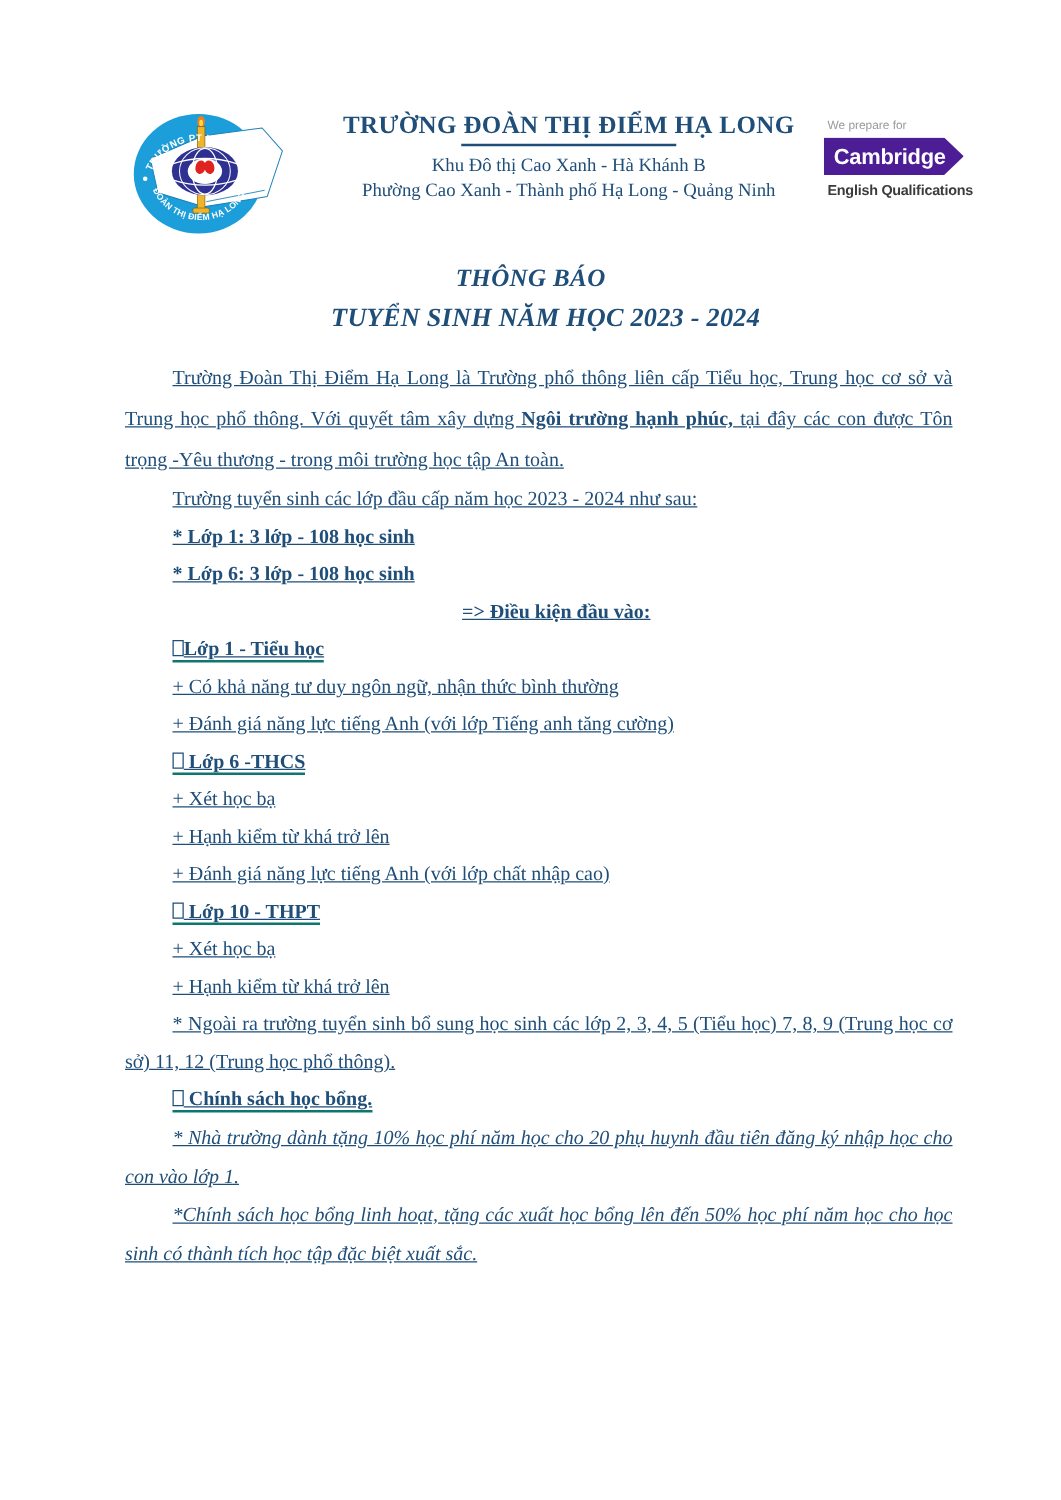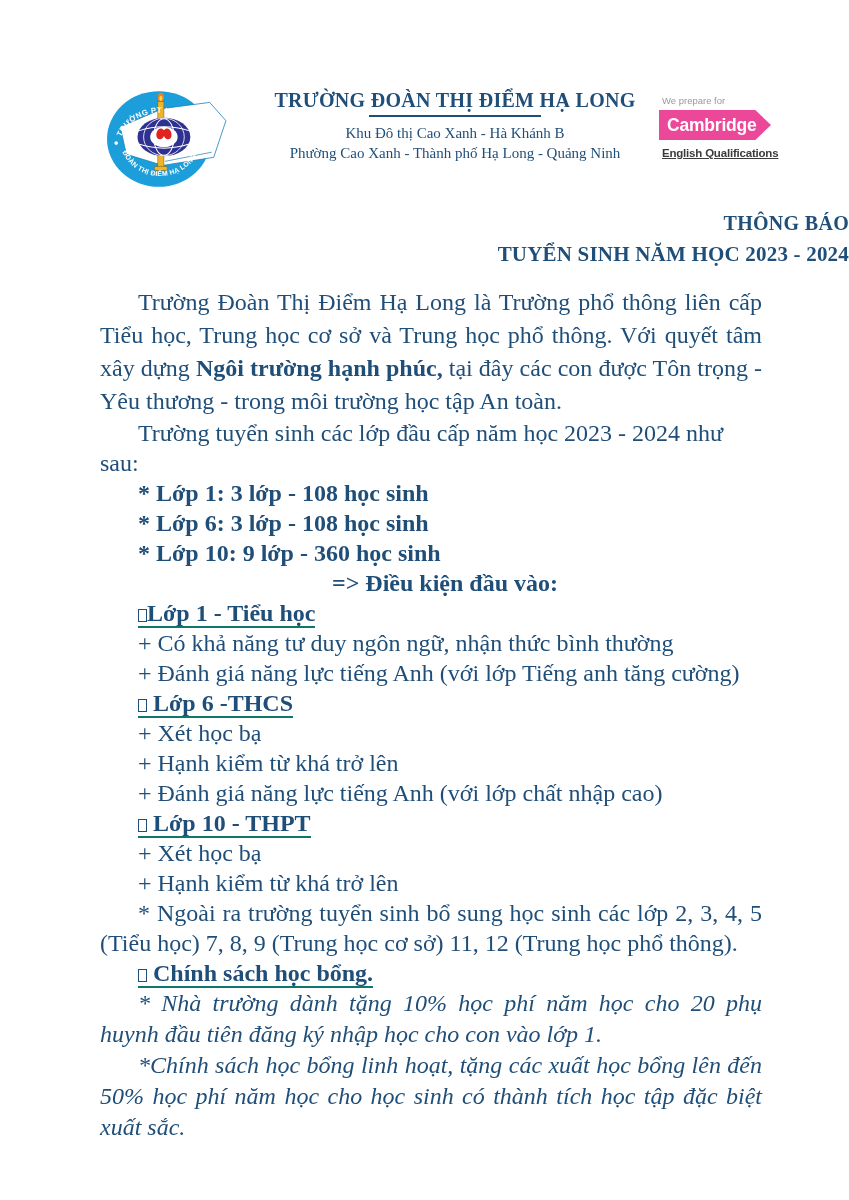--- a/index.html
+++ b/index.html
@@ -9,33 +9,33 @@
   
   .logo-svg{position:absolute;left:106px;top:90px;width:124px;height:98px;}
   .head-center{position:absolute;left:238px;top:88px;width:434px;text-align:center;}
   .school-name{font-size:20px;font-weight:bold;letter-spacing:.3px;line-height:24px;}
   .name-rule{width:172px;height:2px;background:#1f4e79;margin:3px auto 6px;}
   .addr{font-size:15px;line-height:20px;}
 
   .cambridge{position:absolute;left:659px;top:95px;width:130px;
              font-family:"Liberation Sans","DejaVu Sans",sans-serif;}
   .cam-tagline{font-size:9.5px;color:#999999;margin:0 0 4px 3px;}
-  .cam-badge{width:112px;height:30px;background:#ec4899;color:#fff;
+  .cam-badge{width:112px;height:30px;background:#4c1d95;color:#fff;
              clip-path:polygon(0 0,86% 0,100% 50%,86% 100%,0 100%);
              font-weight:bold;font-size:17.5px;line-height:30px;padding-left:8px;
              box-sizing:border-box;letter-spacing:-.2px;}
-  .cam-sub{font-size:11.5px;font-weight:bold;color:#3b3b3a;margin:7px 0 0 3px;letter-spacing:-.2px;text-decoration:underline;}
+  .cam-sub{font-size:11.5px;font-weight:bold;color:#3b3b3a;margin:7px 0 0 3px;letter-spacing:-.2px;}
 
   
-  .title-block{position:absolute;left:0;top:208px;width:849px;text-align:right;font-weight:bold;}
+  .title-block{position:absolute;left:0;top:208px;width:849px;text-align:center;font-weight:bold;font-style:italic;}
   .title-1{font-size:20px;line-height:30px;letter-spacing:.3px;}
   .title-2{font-size:21px;line-height:32px;letter-spacing:.2px;margin-left:24px;}
 
   
-  .doc-body{position:absolute;left:100px;top:286px;width:662px;font-size:24px;}
+  .doc-body{position:absolute;left:100px;top:286px;width:662px;font-size:16px;text-decoration:underline;}
   .doc-body p{margin:0;}
   .intro{text-align:justify;line-height:33px;text-indent:38px;}
   .line{line-height:30px;}
   .ind{text-indent:38px;}
   .ind-sm{text-indent:28px;text-align:center;}
   .b{font-weight:bold;}
   .just{text-align:justify;}
   .ital{font-style:italic;text-align:justify;text-indent:38px;line-height:31px;}
   .uw{border-bottom:2px solid #0f766e;padding-bottom:0px;}
   .tofu{display:inline-block;width:9px;height:13px;border:1.3px solid #1f4e79;
@@ -99,21 +99,20 @@
   </div>
 
   <div class="doc-body">
 
     <p class="intro"><span>Trường Đoàn Thị Điểm Hạ Long là Trường phổ thông liên cấp Tiểu học, Trung học cơ sở và Trung học phổ thông. Với quyết tâm xây dựng </span><span class="b">Ngôi trường hạnh phúc,</span><span> tại đây các con được Tôn trọng -Yêu thương - trong môi trường học tập An toàn.</span></p>
 
     <p class="line ind">Trường tuyển sinh các lớp đầu cấp năm học 2023 - 2024 như sau:</p>
 
     <p class="line ind b">* Lớp 1: 3 lớp - 108 học sinh</p>
     <p class="line ind b">* Lớp 6: 3 lớp - 108 học sinh</p>
-    <p class="line ind b">* Lớp 10: 9 lớp - 360 học sinh</p>
 
     <p class="line ind-sm b">=&gt; Điều kiện đầu vào:</p>
 
     <p class="line ind b"><span class="uw"><span class="tofu"></span><span>Lớp 1 - Tiểu học</span></span></p>
     <p class="line ind">+ Có khả năng tư duy ngôn ngữ, nhận thức bình thường</p>
     <p class="line ind">+ Đánh giá năng lực tiếng Anh (với lớp Tiếng anh tăng cường)</p>
 
     <p class="line ind b"><span class="uw"><span class="tofu"></span><span> Lớp 6 -THCS</span></span></p>
     <p class="line ind">+ Xét học bạ</p>
     <p class="line ind">+ Hạnh kiểm từ khá trở lên</p>

